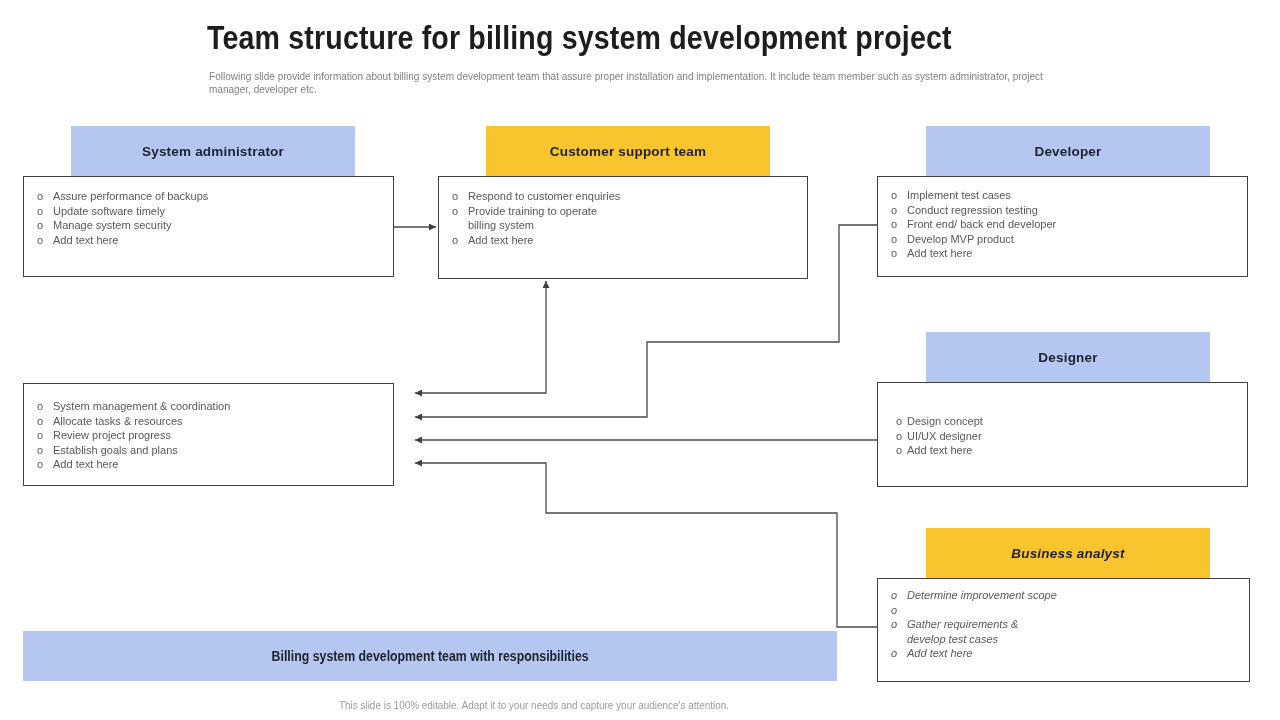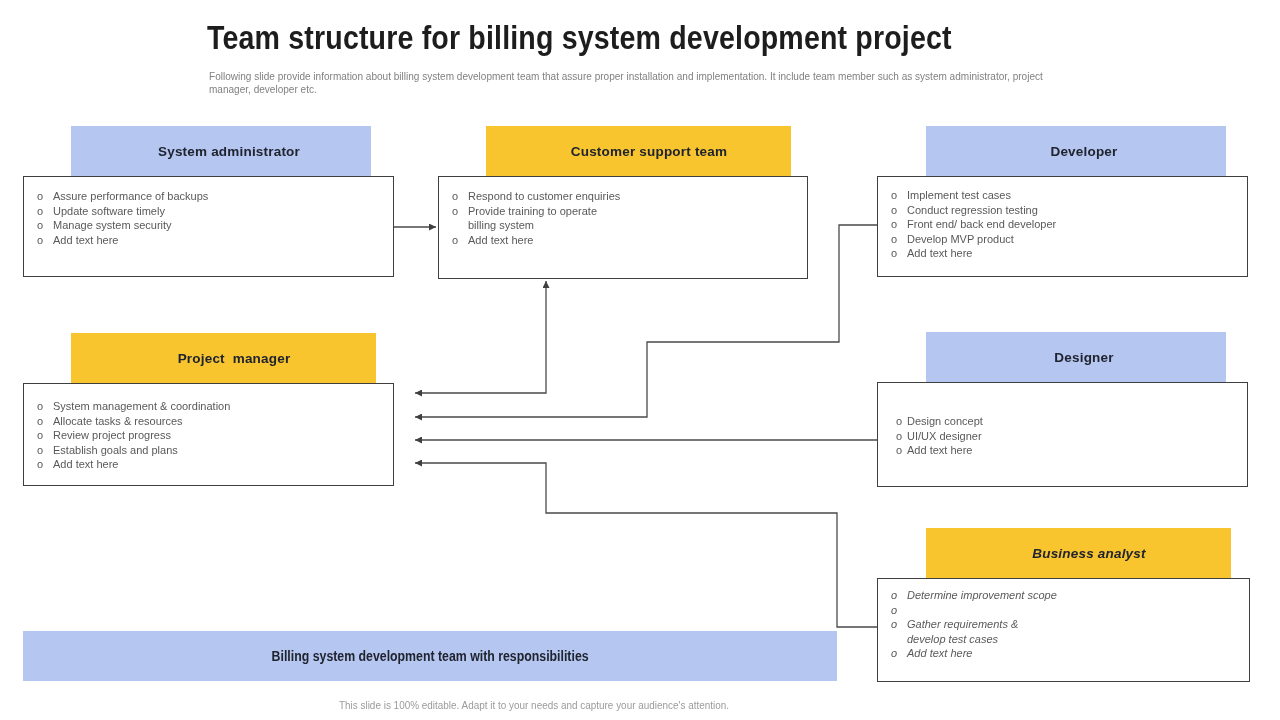--- a/index.html
+++ b/index.html
@@ -24,22 +24,22 @@
   }
 
   
   .team-box{position:absolute;}
   .box-header{
     position:absolute;top:0;height:50px;width:284px;
     display:flex;align-items:center;justify-content:center;
     font-size:13.5px;font-weight:bold;color:var(--header_text);
     letter-spacing:.2px;white-space:pre;
   }
-  .box-header.blue{background:var(--blue);padding-left:16px;}
-  .box-header.yellow{background:var(--yellow);padding-left:21px;}
+  .box-header.blue{background:var(--blue);}
+  .box-header.yellow{background:var(--yellow);}
   .box-body{
     position:absolute;top:50px;left:0;right:0;
     background:#ffffff;border:1.4px solid var(--border);
     box-sizing:border-box;
   }
   .box-body ul{
     list-style:none;margin:0;padding:12px 8px 0 13px;
   }
   .box-body li{
     display:flex;align-items:flex-start;
@@ -166,23 +166,20 @@
         </li>
       <li>
           <span class="marker">o</span>
           <span class="item-text">Add text here</span>
         </li>
     </ul>
   </div>
 </div>
 
 <div class="team-box" style="left:23px;top:333px;width:371px;height:153px;">
-  <div class="box-header yellow" style="left:48px;">
-    <span>Project  manager</span>
-  </div>
   <div class="box-body" style="height:103px;">
     <ul style="padding-top:15px;">
       <li>
           <span class="marker">o</span>
           <span class="item-text">System management &amp; coordination</span>
         </li>
       <li>
           <span class="marker">o</span>
           <span class="item-text">Allocate tasks &amp; resources</span>
         </li>

